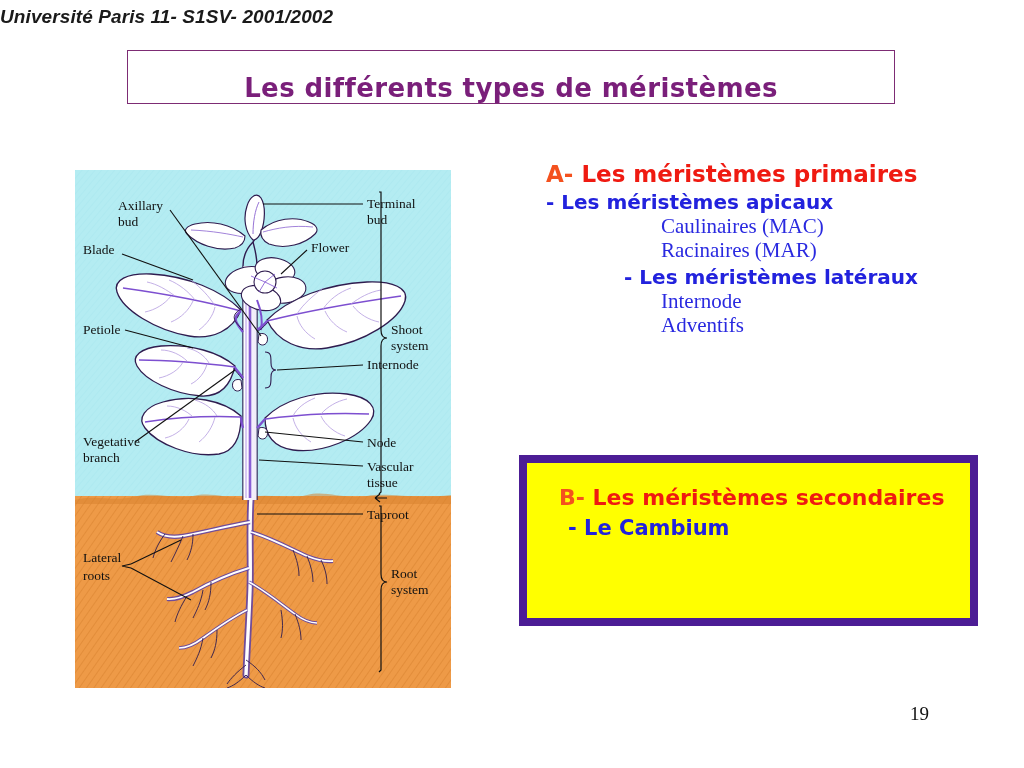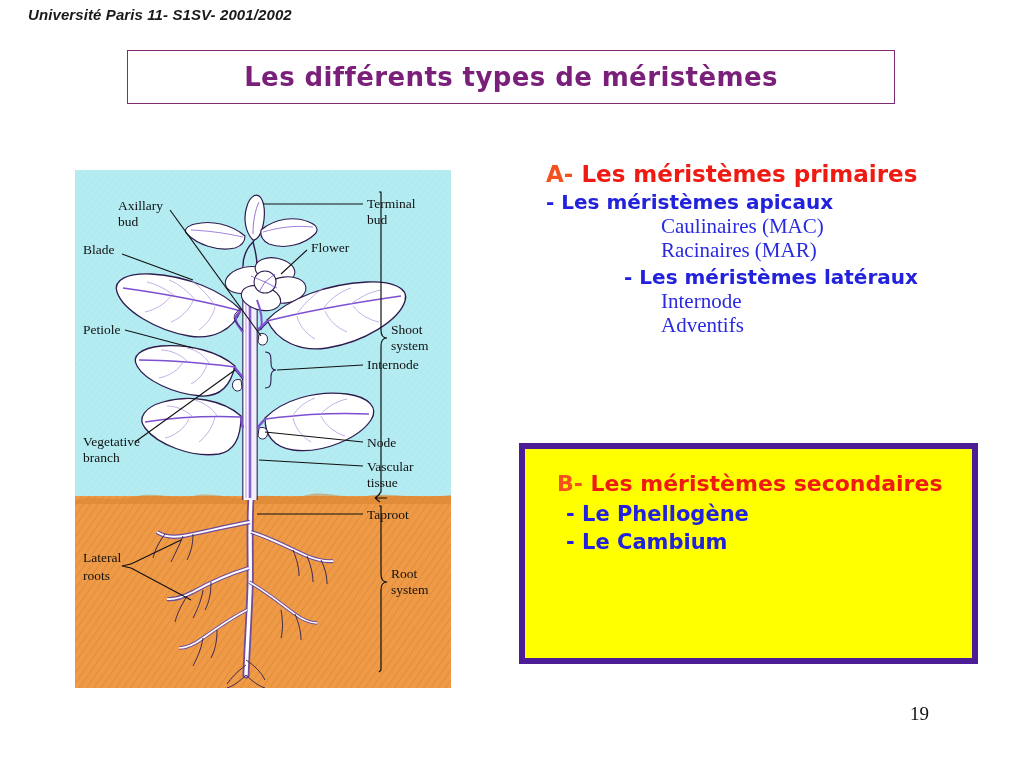--- a/index.html
+++ b/index.html
@@ -11,43 +11,43 @@
     width: 1024px;
     height: 768px;
     position: relative;
     overflow: hidden;
     font-family: "Liberation Sans", sans-serif;
   }
 
   
   #header-note {
     position: absolute;
-    left: 28px;
+    left: 0;
     top: 6px;
     font-family: "Liberation Sans", sans-serif;
     font-style: italic;
-    font-size: 15px;
+    font-size: 19px;
     font-weight: 600;
     color: #1a1a1a;
     letter-spacing: 0.1px;
     white-space: nowrap;
   }
 
   
   #title-box {
     position: absolute;
     left: 127px;
     top: 50px;
     width: 768px;
     height: 54px;
     border: 1.5px solid #7d2c74;
     background: #ffffff;
     box-sizing: border-box;
     display: flex;
-    align-items: center;
+    align-items: flex-end;
     justify-content: center;
   }
   #title-text {
     font-family: "DejaVu Sans", sans-serif;
     font-size: 26px;
     font-weight: bold;
     color: #7a1f7a;
     letter-spacing: 0.4px;
     white-space: nowrap;
   }
@@ -105,25 +105,25 @@
     color: #2a2ae0;
     padding-left: 115px;
     margin-bottom: 3px;
     font-family: Liberation Serif, serif;
   }
 
   
   #section-b-box {
     position: absolute;
     left: 519px;
-    top: 443px;
+    top: 455px;
     width: 459px;
-    height: 221px;
+    height: 171px;
     background: #ffff00;
-    border: 6px solid #4c1d95;
+    border: 8px solid #4c1d95;
     box-sizing: border-box;
   }
   #section-b-inner {
     padding: 22px 0 0 32px;
   }
   .b-heading {
     font-family: "DejaVu Sans", sans-serif;
     font-size: 22px;
     font-weight: bold;
     white-space: nowrap;
@@ -440,22 +440,18 @@
 </div>
 
 <div id="section-b-box">
   <div id="section-b-inner">
     <div class="b-heading">
       <span class="marker">B-</span>
       <span class="body">Les méristèmes secondaires</span>
     </div>
     <div class="b-bullet">
       <span>-</span>
-      <span>Le Phellogène</span>
-    </div>
-    <div class="b-bullet">
-      <span>-</span>
       <span>Le Cambium</span>
     </div>
   </div>
 </div>
 
 <div id="page-number">19</div>
 
 </body></html>

